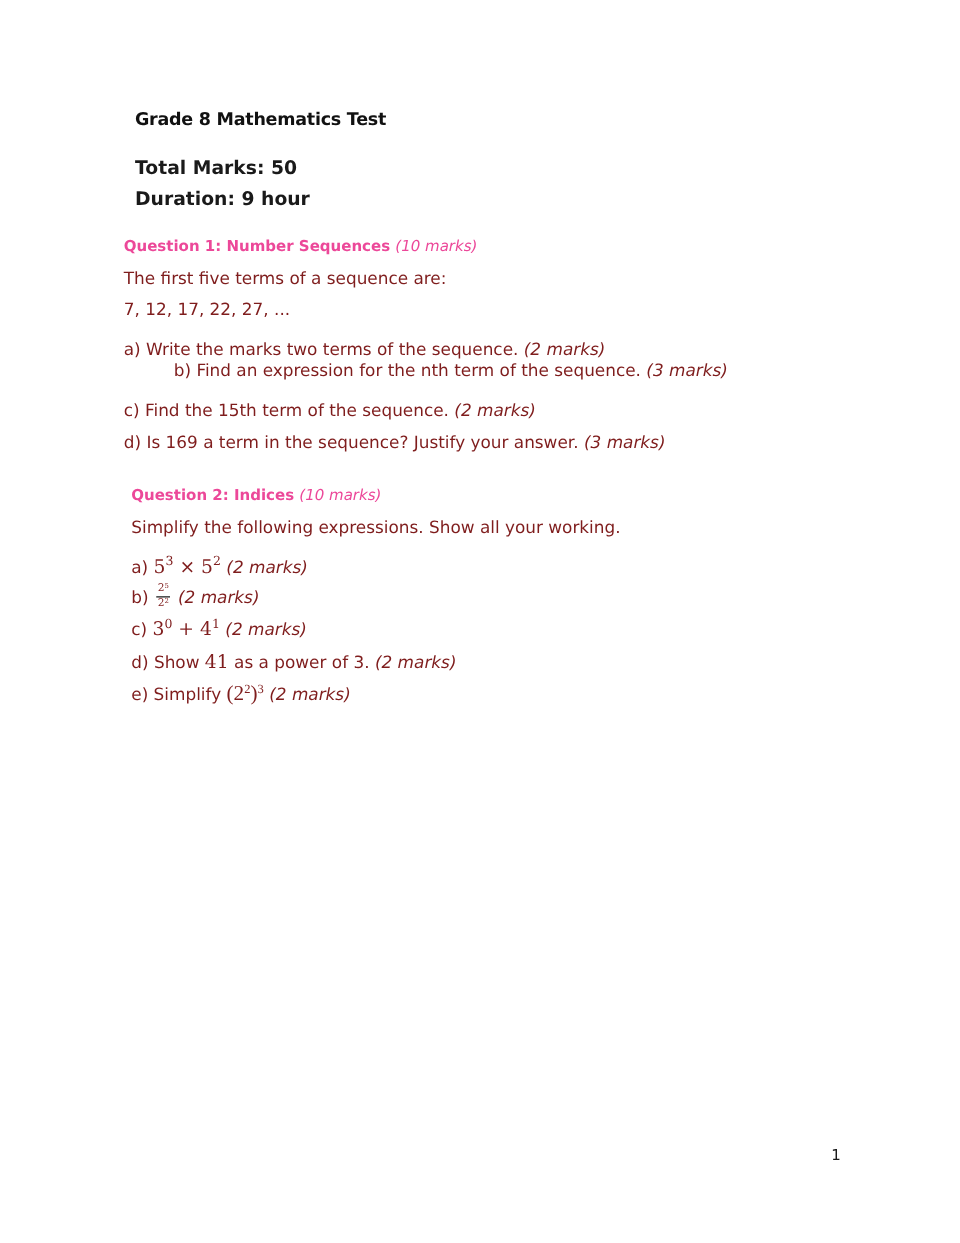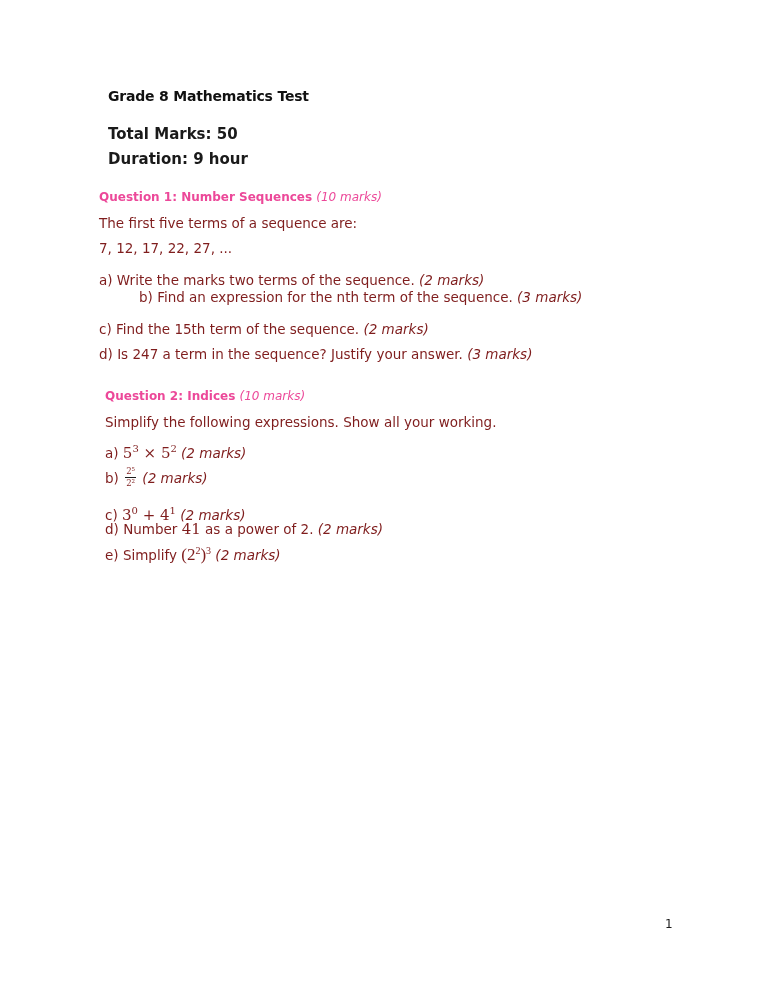--- a/index.html
+++ b/index.html
@@ -88,21 +88,21 @@
     <span>Find an expression for the nth term of the sequence.</span>
     <span class="marks">(3 marks)</span>
   </div>
   <div class="abs line" style="left:99px; top:321px;text-align:right;">
     <span>c)</span>
     <span>Find the 15th term of the sequence.</span>
     <span class="marks">(2 marks)</span>
   </div>
   <div class="abs line" style="left:99px; top:346px;">
     <span>d)</span>
-    <span>Is 247 a term in the sequence? Justify your answer.</span>
+    <span>Is 169 a term in the sequence? Justify your answer.</span>
     <span class="marks">(3 marks)</span>
   </div>
 </div>
 
 <div>
   <div class="abs qhead" style="left:105px; top:389px;">
     <span>Question 2: Indices</span>
     <span class="marks">(10 marks)</span>
   </div>
   <div class="abs line" style="left:105px; top:414px;">Simplify the following expressions. Show all your working.</div>
@@ -115,31 +115,31 @@
 
   <div class="abs line" style="left:105px; top:469px;">
     <span>b)</span>
     <span class="frac">
       <span class="num"><span>2</span><sup>5</sup></span>
       <span class="den"><span>2</span><sup>2</sup></span>
     </span>
     <span class="marks">(2 marks)</span>
   </div>
 
-  <div class="abs line" style="left:105px; top:494px;margin-top:12px;">
+  <div class="abs line" style="left:105px; top:494px;">
     <span>c)</span>
     <span class="math"><span>3</span><sup>0</sup><span> + </span><span>4</span><sup>1</sup></span>
     <span class="marks">(2 marks)</span>
   </div>
 
   <div class="abs line" style="left:105px; top:520px;">
     <span>d)</span>
-    <span>Number</span>
+    <span>Show</span>
     <span class="math">41</span>
-    <span>as a power of 2.</span>
+    <span>as a power of 3.</span>
     <span class="marks">(2 marks)</span>
   </div>
 
   <div class="abs line" style="left:105px; top:545px;">
     <span>e)</span>
     <span>Simplify</span>
     <span class="math" style="font-size:17px;font-family:Liberation Serif, serif;"><span>(</span><span>2</span><sup>2</sup><span>)</span><sup>3</sup></span>
     <span class="marks">(2 marks)</span>
   </div>
 </div>

